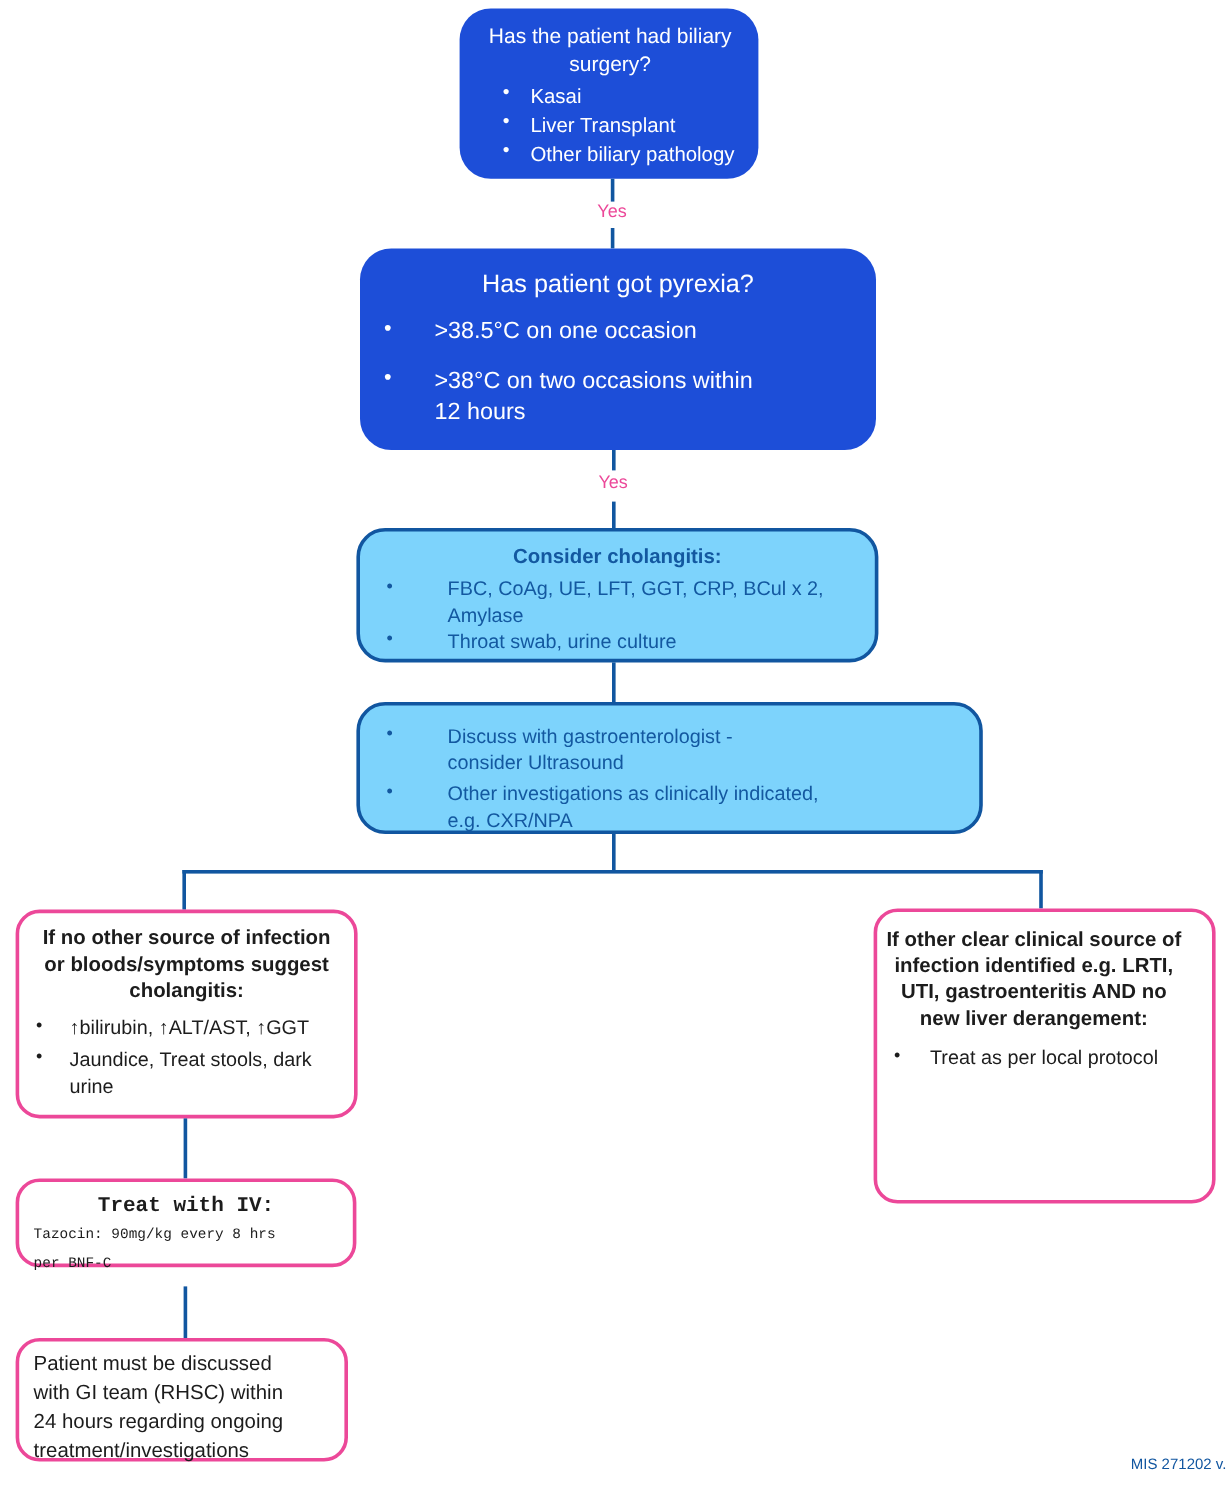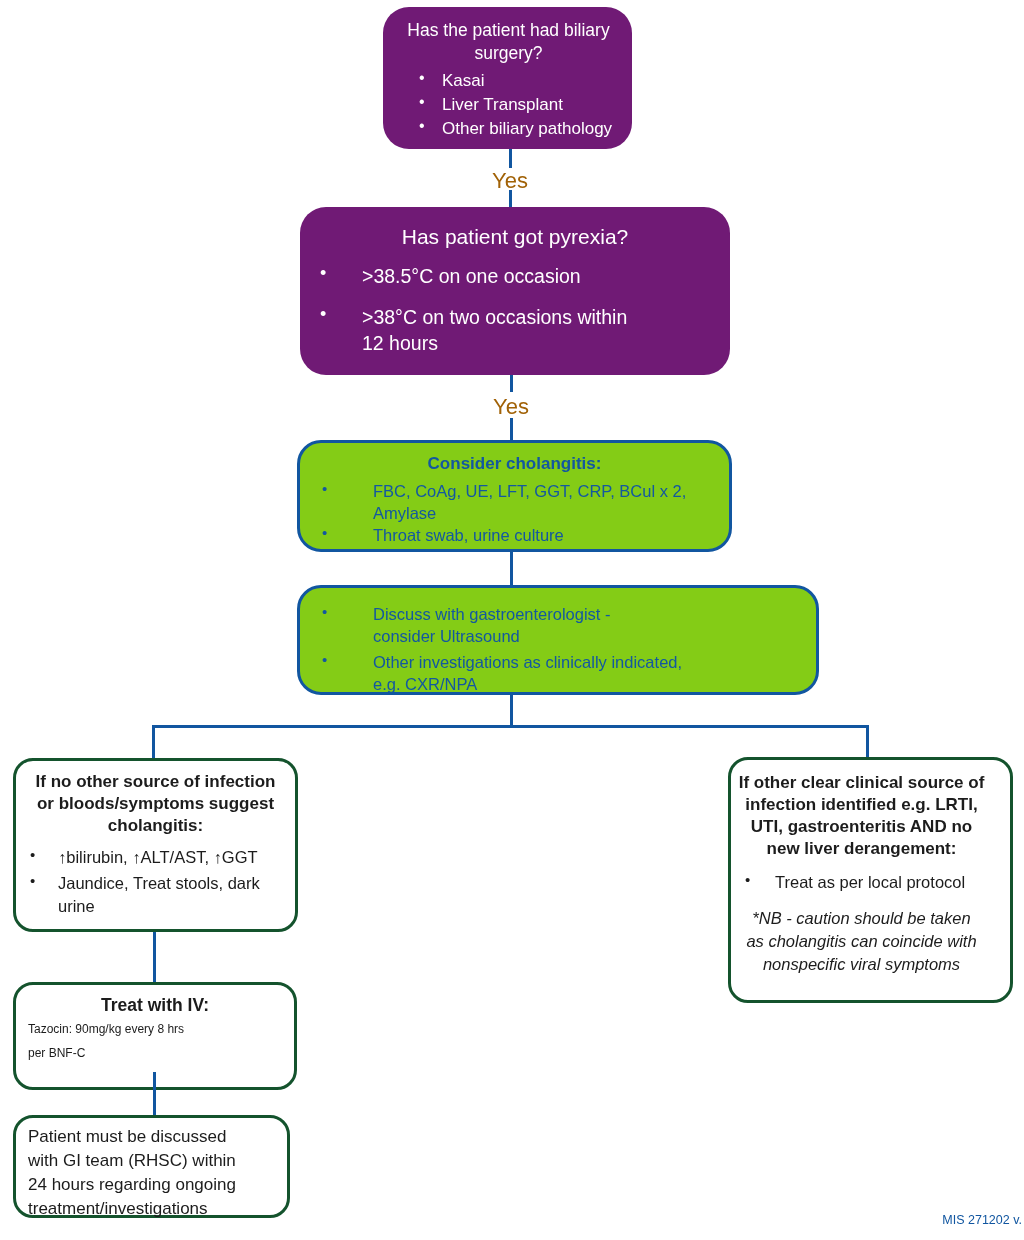--- a/index.html
+++ b/index.html
@@ -1,23 +1,23 @@
 <!DOCTYPE html>
 <html><head>
 <meta charset="utf-8">
 <style>
   html, body { margin:0; padding:0; background:#ffffff; }
   .canvas {
     position:relative; width:1024px; height:1240px; background:#ffffff;
     font-family:"Liberation Sans", sans-serif; overflow:hidden;
   }
   .node { position:absolute; box-sizing:border-box; }
-  .blue-node  { background:#701a75; color:#ffffff; border-radius:26px; }
-  .light-node { background:#84cc16; border:3px solid #1156a0; color:#1358a0; border-radius:24px; }
-  .white-node { background:#ffffff; border:3px solid #14532d; color:#1c1c1c; border-radius:20px; }
+  .blue-node  { background:#1d4ed8; color:#ffffff; border-radius:26px; }
+  .light-node { background:#7dd3fc; border:3px solid #1156a0; color:#1358a0; border-radius:24px; }
+  .white-node { background:#ffffff; border:3px solid #ec4899; color:#1c1c1c; border-radius:20px; }
 
   .node-title { text-align:center; white-space:pre-line; }
 
   .bullet-row { display:flex; align-items:flex-start; }
   .bullet-dot { flex:0 0 auto; text-align:left; }
   .bullet-dot::before { content:"\2022"; }
   .bullet-text { white-space:pre-line; }
 
   
   .n1 { left:383px; top:7px; width:249px; height:142px; padding:12px 12px 0 14px; }
@@ -53,32 +53,32 @@
 
   
   .n6 { left:728px; top:757px; width:285px; height:246px; padding:12px 24px 0 6px; }
   .n6 .node-title { font-size:17px; line-height:22px; font-weight:bold; }
   .n6 .bullets { margin-top:11px; }
   .n6 .bullet-dot { width:30px; padding-left:8px; font-size:15px; }
   .n6 .bullet-text { font-size:16.5px; line-height:23px; }
   .n6 .nb-note { margin-top:13px; font-style:italic; font-size:16.5px; line-height:23px; text-align:center; white-space:pre-line; }
 
   
-  .n7 { left:13px; top:982px; width:284px; height:108px; padding:8px 12px 0 12px; }
+  .n7 { left:13px; top:982px; width:284px; height:74px; padding:8px 12px 0 12px;font-family:Liberation Mono, monospace; }
   .n7 .node-title { font-size:17.5px; line-height:24px; font-weight:bold; }
   .n7 .node-body { font-size:12px; line-height:24px; white-space:pre-line; }
 
   
   .n8 { left:13px; top:1115px; width:277px; height:103px; padding:7px 4px 0 12px; }
   .n8 .node-body { font-size:17px; line-height:24px; white-space:pre-line; }
 
   .vline { position:absolute; width:3px; background:#1156a0; }
   .hline { position:absolute; height:3px; background:#1156a0; }
 
-  .yes-label { position:absolute; width:80px; text-align:center; color:#a16207; font-size:22px; }
+  .yes-label { position:absolute; width:80px; text-align:center; color:#ec4899; font-size:15px; }
 
   .footer-note { position:absolute; left:860px; top:1213px; width:162px; text-align:right;
                  color:#1156a0; font-size:12.5px; }
 </style>
 </head>
 <body>
 
 <div class="canvas">
 
   <div class="node blue-node n1">
@@ -181,23 +181,20 @@
     <div class="node-title">If other clear clinical source of
 infection identified e.g. LRTI,
 UTI, gastroenteritis AND no
 new liver derangement:</div>
     <div class="bullets">
       <div class="bullet-row">
         <span class="bullet-dot"></span>
         <span class="bullet-text">Treat as per local protocol</span>
       </div>
     </div>
-    <div class="nb-note">*NB - caution should be taken
-as cholangitis can coincide with
-nonspecific viral symptoms</div>
   </div>
 
   <div class="vline" style="left:153px; top:932px; height:50px;"></div>
 
   <div class="node white-node n7">
     <div class="node-title">Treat with IV:</div>
     <div class="node-body">Tazocin: 90mg/kg every 8 hrs
 per BNF-C</div>
   </div>
 

